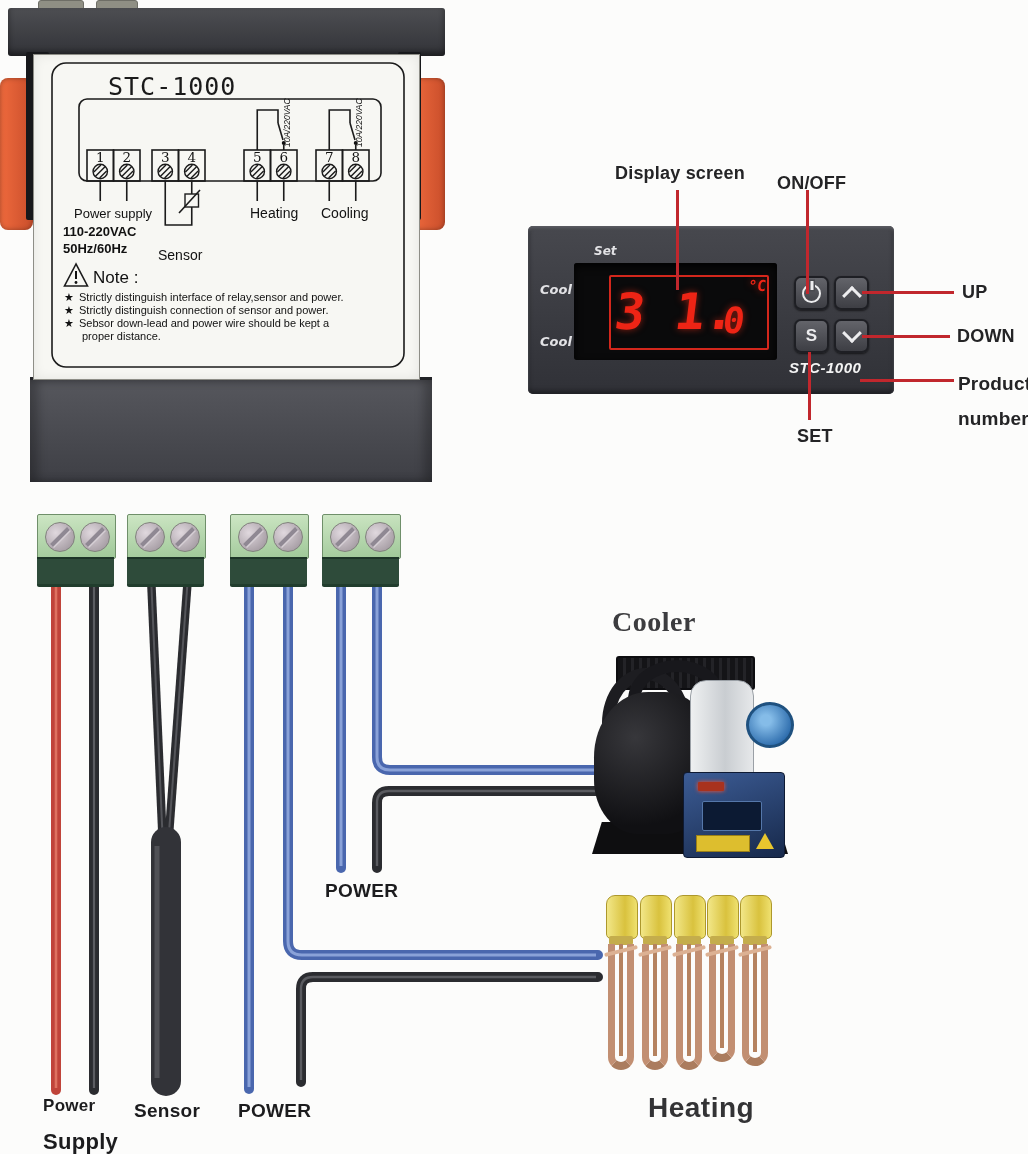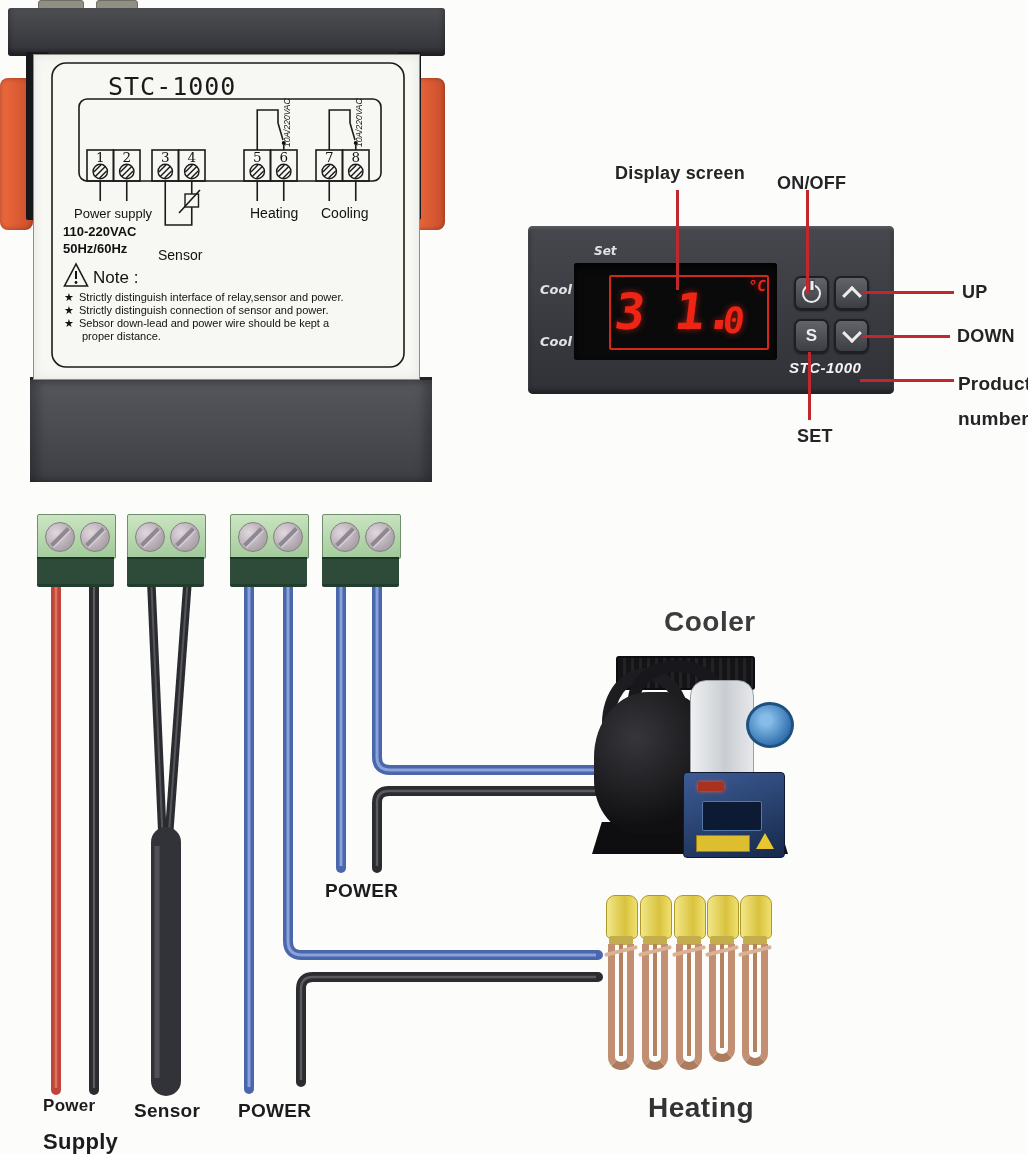--- a/index.html
+++ b/index.html
@@ -286,21 +286,21 @@
         <div class="tb-screw" style="left:7px;top:7px;">
           <div class="tb-slot"></div>
         </div>
         <div class="tb-screw" style="left:42px;top:7px;">
           <div class="tb-slot"></div>
         </div>
       </div>
     <div class="tb-base"></div>
   </div>
 
-  <span class="biglbl" style="left:664px;top:606px;">Cooler</span>
+  <span class="biglbl" style="left:612px;top:606px;font-family:Liberation Serif, serif;">Cooler</span>
   <div class="cool-wrap" style="z-index:2;">
     <div class="cool-base"></div>
     <div class="cool-cond"></div>
     <div class="cool-tube" style="left:14px;top:18px;width:64px;height:86px;border-color:#1d1d21;"></div>
     <div class="cool-tube" style="left:40px;top:10px;width:74px;height:56px;border-color:#18181c;"></div>
     <div class="cool-comp"></div>
     <div class="cool-tank"></div>
     <div class="cool-cap"></div>
     <div class="cool-box">
       <div class="cool-led"></div>

